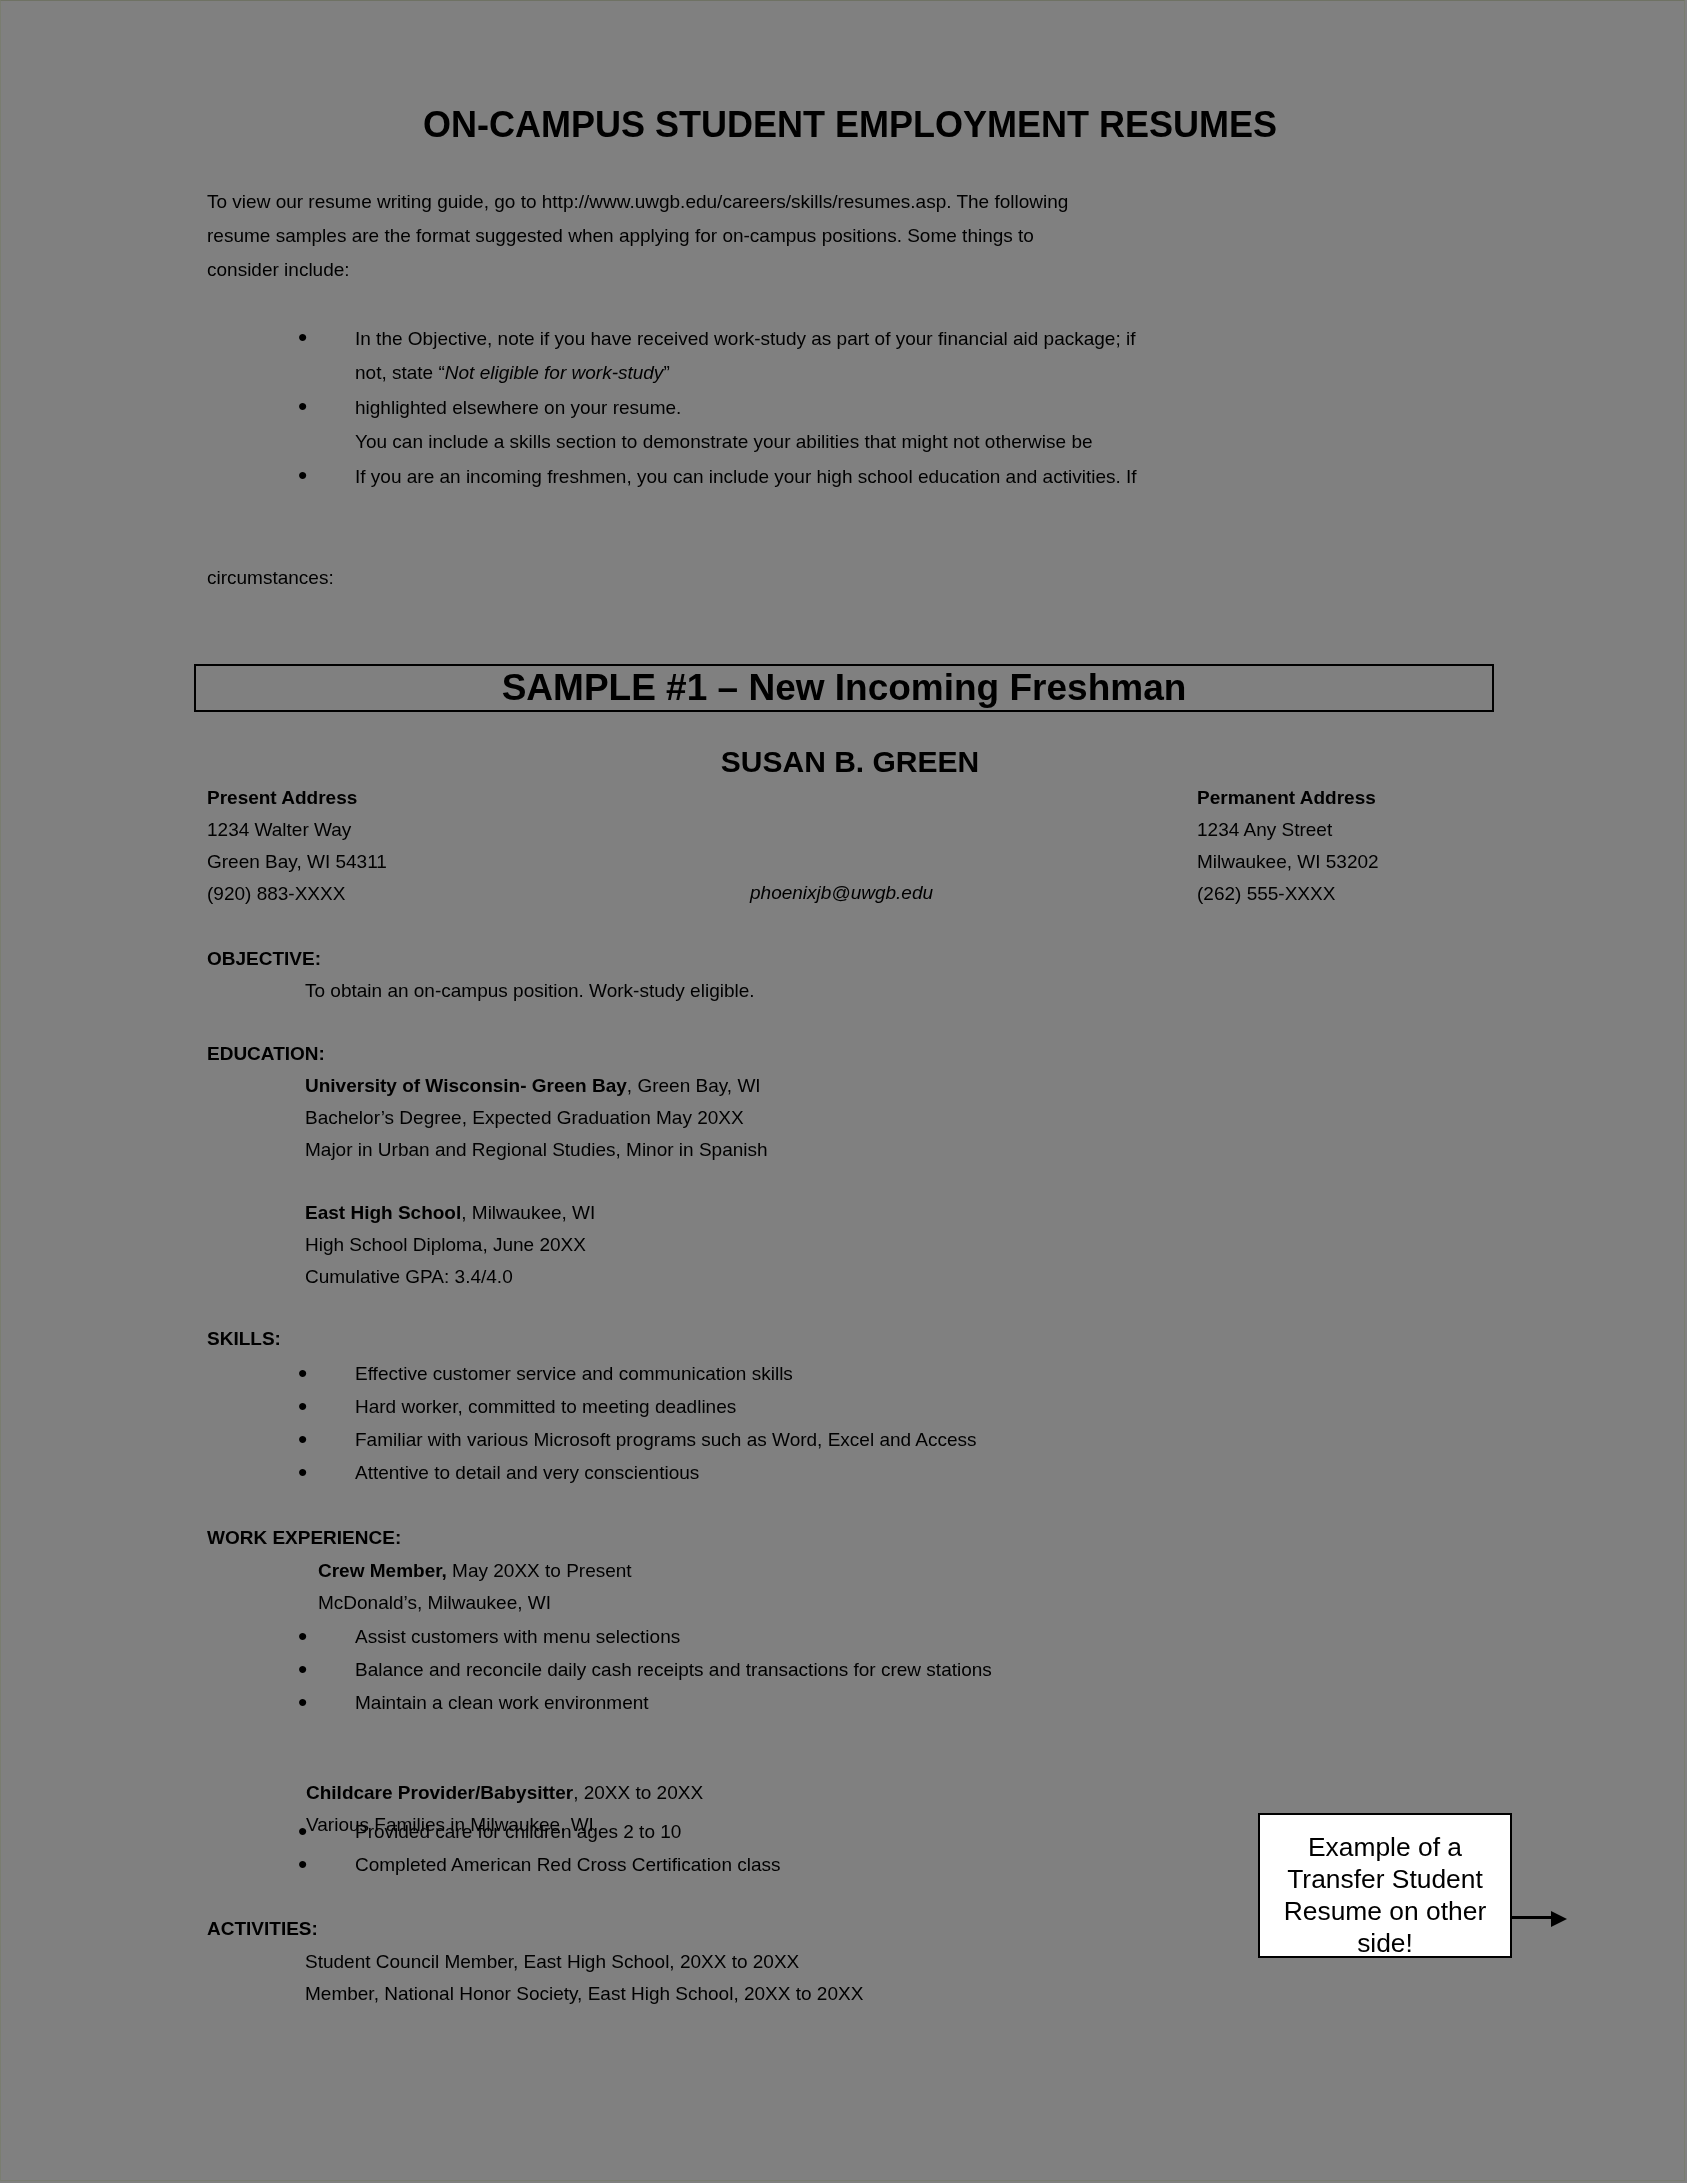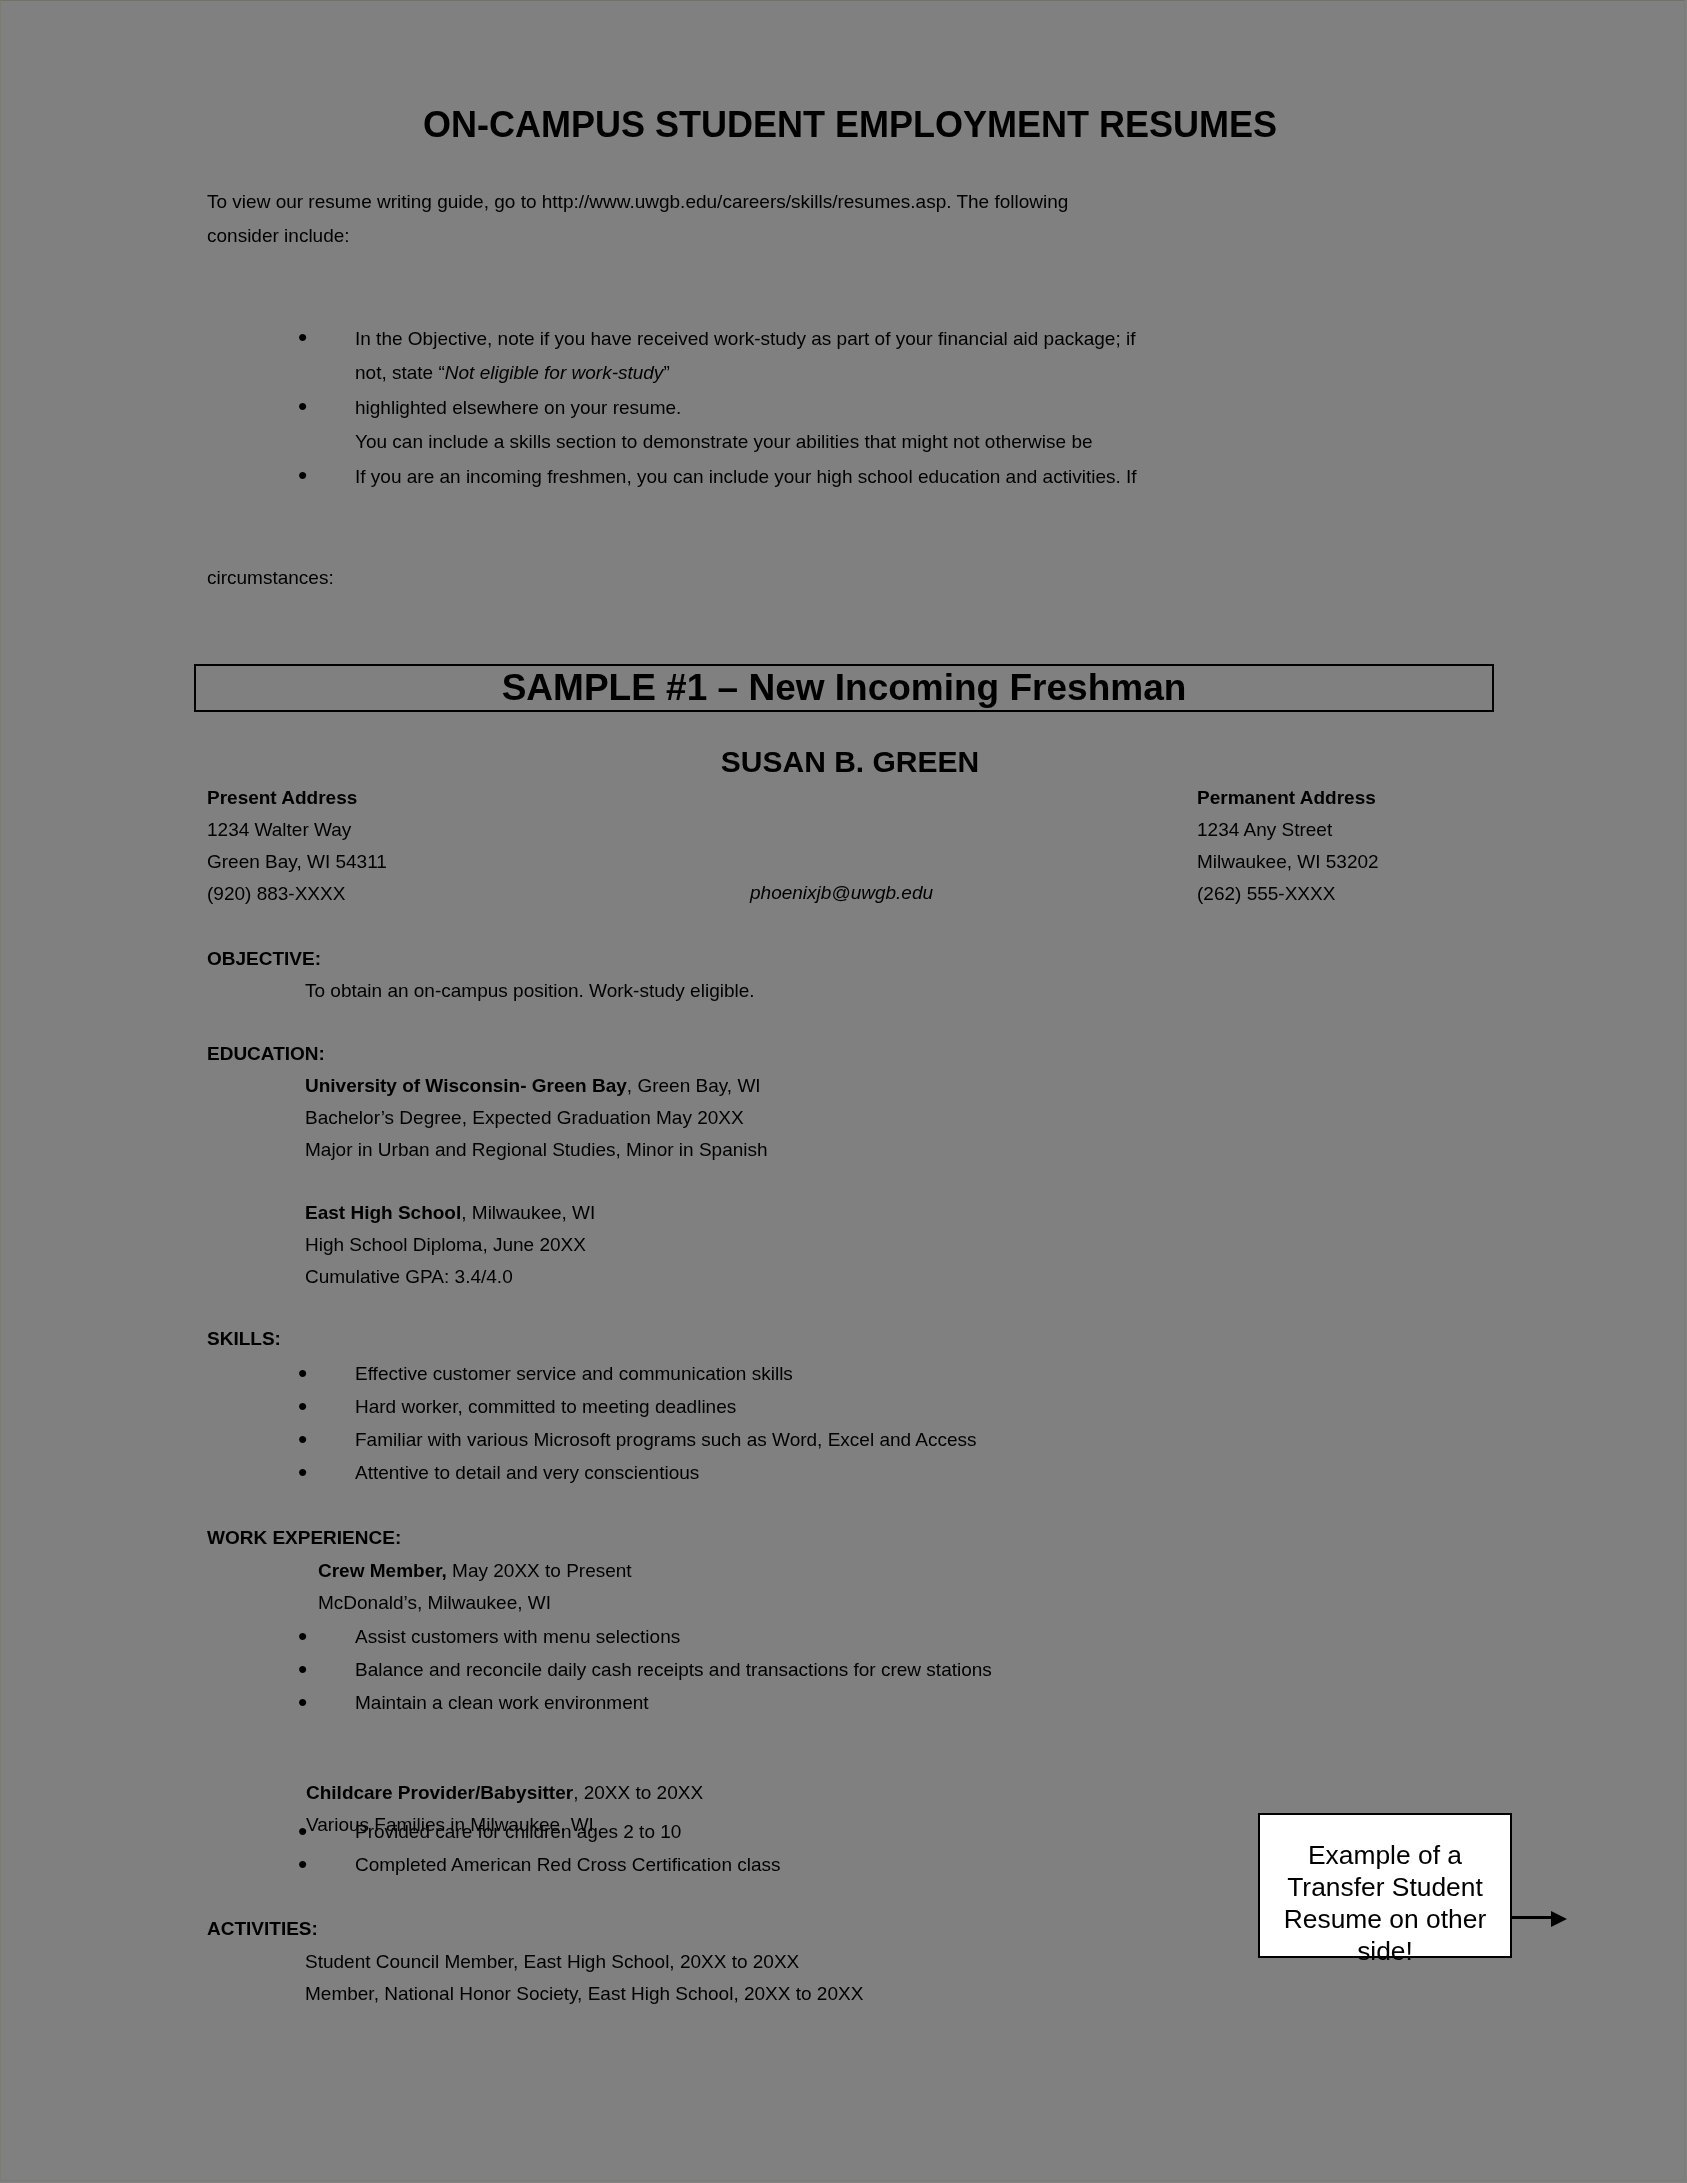--- a/index.html
+++ b/index.html
@@ -26,38 +26,39 @@
   .sample-box {
     position: absolute; left: 194px; top: 664px; width: 1300px; height: 48px;
     border: 2px solid #000; box-sizing: border-box;
     text-align: center; font-size: 37px; font-weight: bold; line-height: 44px;
   }
   .name { font-size: 30px; font-weight: bold; left: 0; width: 1688px; text-align: center; top: 745px; }
   .callout {
     position: absolute; left: 1258px; top: 1813px; width: 254px; height: 145px;
     background: #fff; border: 2px solid #000; box-sizing: border-box;
     text-align: center; font-size: 26.4px; line-height: 32px;
-    padding-top: 24px;
+    padding-top: 16px;
   }
   .arrow-line { position: absolute; left: 1512px; top: 1916px; width: 40px; height: 3.3px; background: #000; }
   .arrow-head {
     position: absolute; left: 1551px; top: 1911px; width: 0; height: 0;
     border-top: 8px solid transparent; border-bottom: 8px solid transparent;
     border-left: 16px solid #000;
   }
 </style>
 </head>
 <body>
 
 <div class="frame"></div>
 
 <div class="abs title">ON-CAMPUS STUDENT EMPLOYMENT RESUMES</div>
 
 <div class="abs body-text" style="left:201px; top:185px;">
   <div>To view our resume writing guide, go to http://www.uwgb.edu/careers/skills/resumes.asp. The following</div>
+  <div>resume samples are the format suggested when applying for on-campus positions.  Some things to</div>
   <div>consider include:</div>
 </div>
 
 <div>
   <span class="bullet-dot" style="left:298px; top:322px;">•</span>
   <div class="abs body-text" style="left:349px; top:322px;">
     <div>In the Objective, note if you have received work-study as part of your financial aid package; if</div>
     <div><span>not, state “</span><span class="i">Not eligible for work-study</span><span>”</span></div>
   </div>
 

